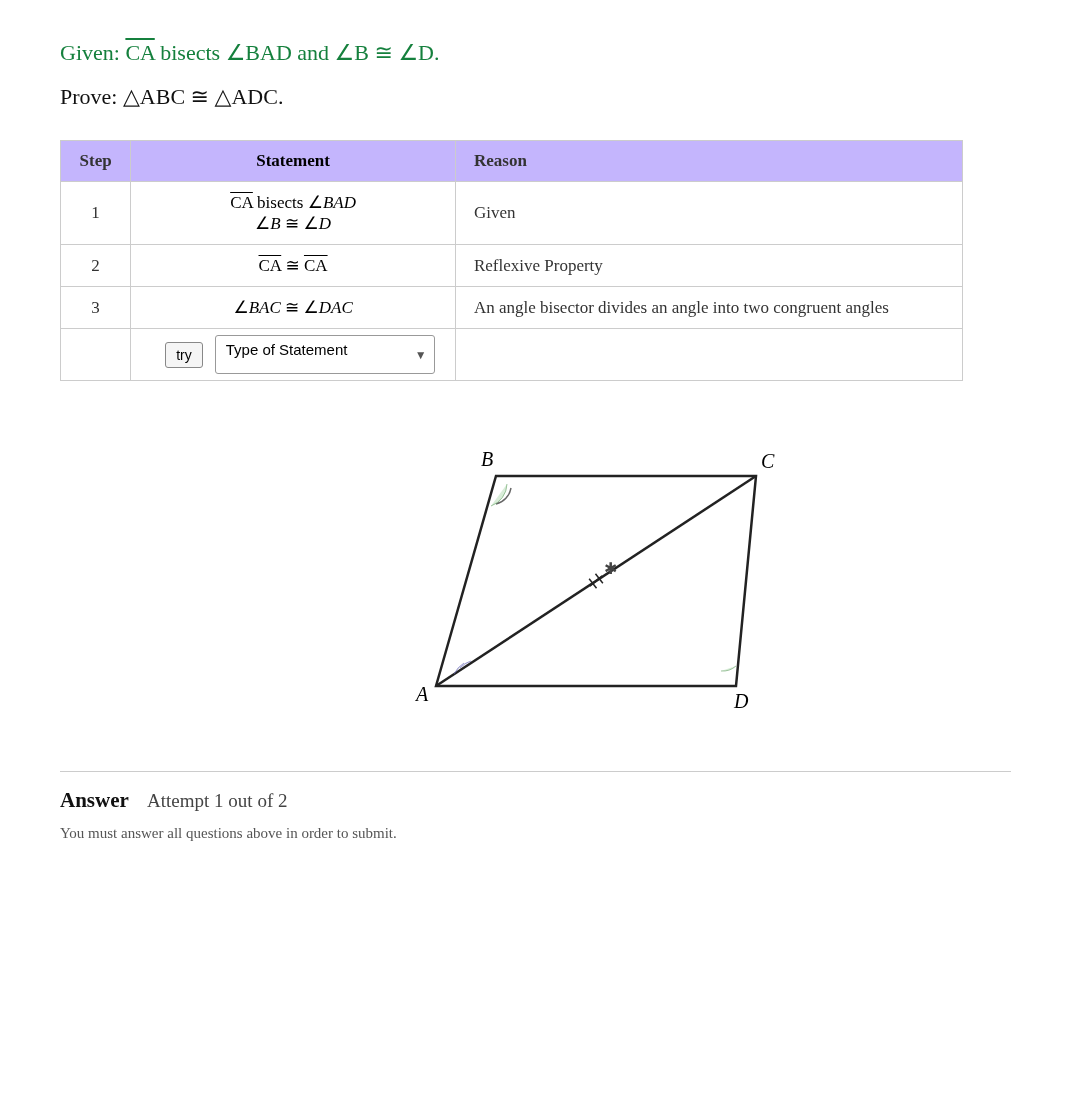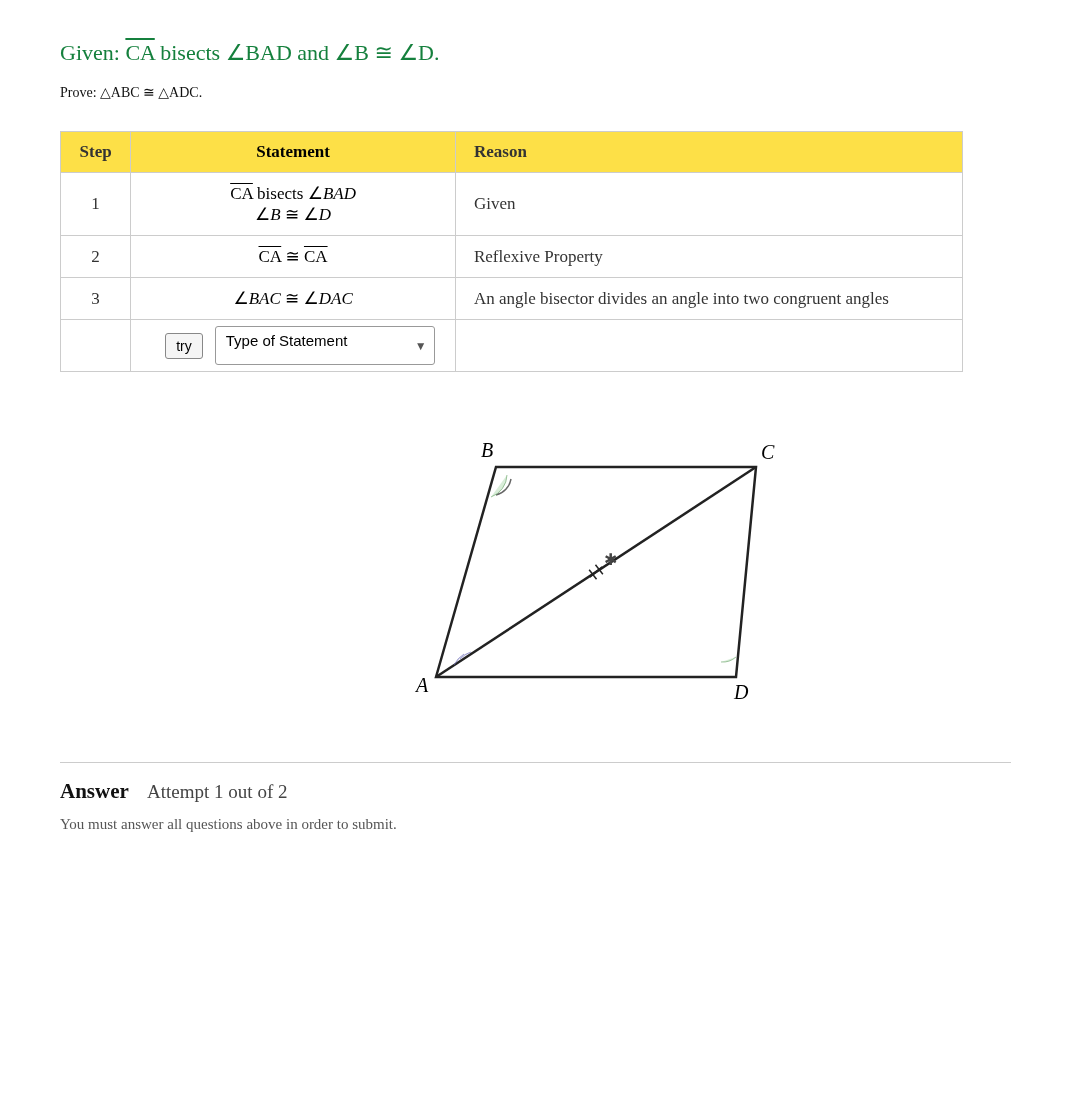--- a/index.html
+++ b/index.html
@@ -16,39 +16,39 @@
       min-height: 1116px;
       padding: 40px 60px 40px 60px;
       position: relative;
     }
     .given-line {
       font-size: 22px;
       margin-bottom: 18px;
       color: #15803d;
     }
     .prove-line {
-      font-size: 14px;
+      font-size: 22px;
       margin-bottom: 30px;
       color: #111;
     }
     .overline {
       text-decoration: overline;
     }
     .proof-table {
       border-collapse: collapse;
       width: 95%;
       margin-bottom: 30px;
       font-size: 17px;
     }
     .proof-table th {
       border: 1px solid #ccc;
       padding: 10px 18px;
       text-align: left;
       font-weight: bold;
-      background: #fde047;
+      background: #c4b5fd;
       font-size: 17px;
     }
     .proof-table td {
       border: 1px solid #ccc;
       padding: 10px 18px;
       vertical-align: middle;
       background: #fff;
     }
     .proof-table .step-col {
       text-align: center;

